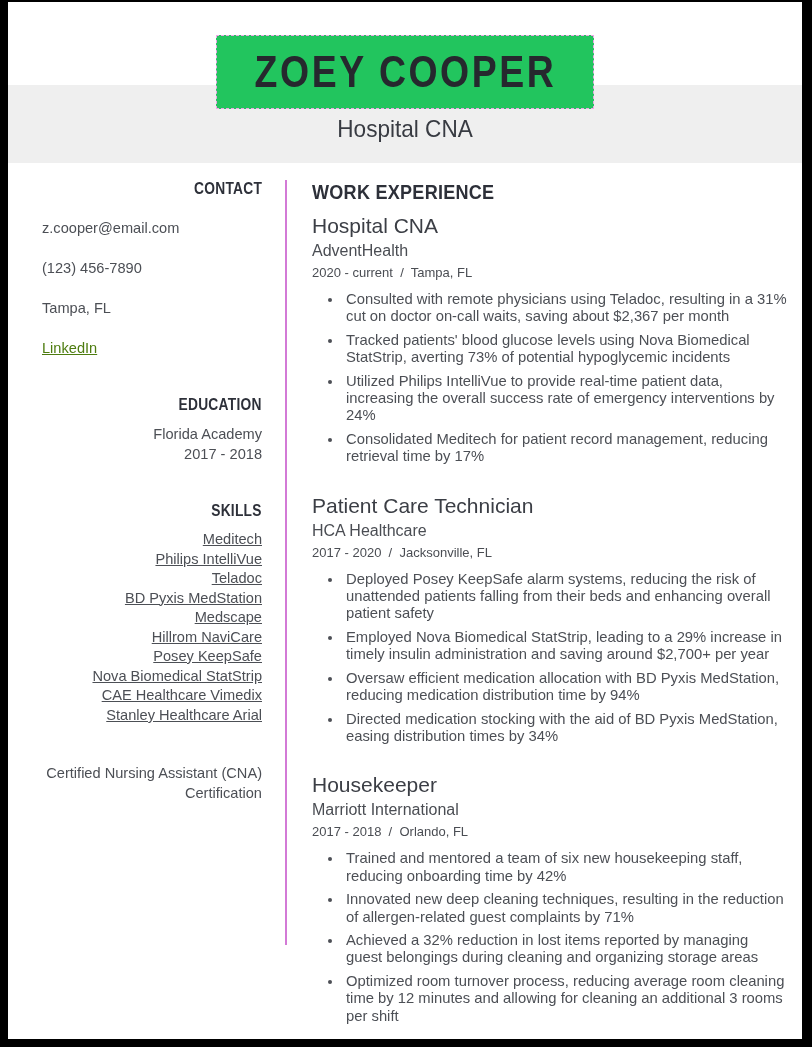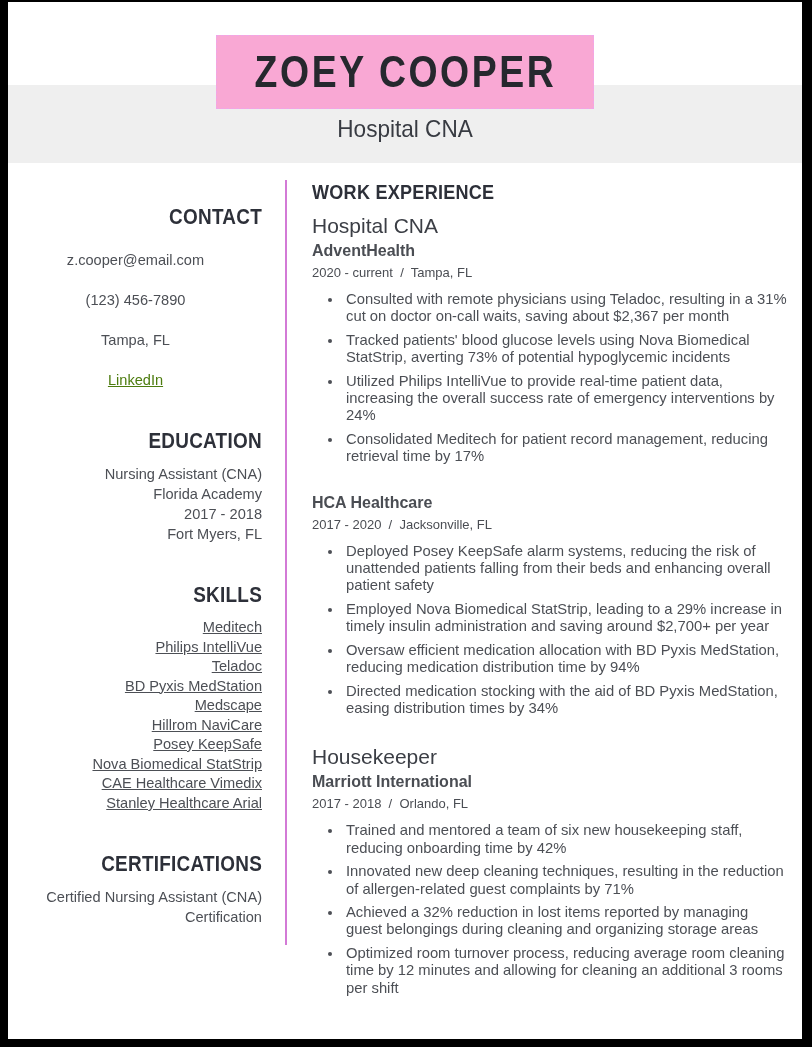--- a/index.html
+++ b/index.html
@@ -26,21 +26,21 @@
     height: 78px;
     background: #efefef;
   }
   .name-box {
     position: absolute;
     top: 33px;
     left: 50%;
     transform: translateX(-50%);
     width: 378px;
     height: 74px;
-    background: #f9a8d4;
+    background: #22c55e;
     border: 1px dashed #f0a6e8;
     display: flex;
     align-items: center;
     justify-content: center;
     z-index: 2;
   }
   .name-text {
     font-size: 44px;
     font-weight: 700;
     letter-spacing: 3px;
@@ -82,41 +82,40 @@
   }
   .main {
     flex: 1;
     padding-left: 25px;
     padding-right: 14px;
   }
 
   
   .side-section { margin-bottom: 38px; }
   .side-heading {
-    font-size: 22px;
+    font-size: 16px;
     font-weight: 700;
     color: #2d3039;
     margin-bottom: 10px;
     letter-spacing: 0.3px;
-    margin-top: 24px;
   }
   .side-heading span {
     display: inline-block;
     transform: scaleX(0.86);
     transform-origin: 100% 50%;
     white-space: nowrap;
   }
   .side-line {
     font-size: 14.6px;
     line-height: 20px;
     color: #4c4f55;
   }
   .contact-row {
     display: flex;
-    justify-content: center;
+    justify-content: space-between;
     align-items: center;
     gap: 7px;
     line-height: 20px;
     font-size: 14.6px;
     margin-top: 20px;
   }
   .contact-row .icon {
     width: 15px; height: 15px;
     display: inline-flex;
     align-items: center;
@@ -151,21 +150,20 @@
   .job-title {
     font-size: 21px;
     font-weight: 400;
     color: #3b3e45;
     line-height: 28px;
   }
   .job-company {
     font-size: 16px;
     color: #4a4d53;
     line-height: 22px;
-    font-weight: bold;
   }
   .job-meta {
     font-size: 13px;
     color: #4a4d53;
     line-height: 22px;
     white-space: pre-wrap;
   }
   .job-bullets {
     margin-top: 7px;
     padding-left: 31px;
@@ -234,46 +232,41 @@
               <text x="7" y="10.6" font-size="9" font-weight="bold" fill="#ffffff" text-anchor="middle" font-family="Liberation Sans, sans-serif">in</text>
             </svg>
         </span>
       </div>
     </div>
 
     <div class="side-section">
       <div class="side-heading">
         <span>EDUCATION</span>
       </div>
-      <div class="side-line">Nursing Assistant (CNA)</div>
       <div class="side-line">Florida Academy</div>
       <div class="side-line">2017 - 2018</div>
-      <div class="side-line">Fort Myers, FL</div>
     </div>
 
     <div class="side-section">
       <div class="side-heading">
         <span>SKILLS</span>
       </div>
       <div class="skill-line">Meditech</div>
       <div class="skill-line">Philips IntelliVue</div>
       <div class="skill-line">Teladoc</div>
       <div class="skill-line">BD Pyxis MedStation</div>
       <div class="skill-line">Medscape</div>
       <div class="skill-line">Hillrom NaviCare</div>
       <div class="skill-line">Posey KeepSafe</div>
       <div class="skill-line">Nova Biomedical StatStrip</div>
       <div class="skill-line">CAE Healthcare Vimedix</div>
       <div class="skill-line">Stanley Healthcare Arial</div>
     </div>
 
     <div class="side-section">
-      <div class="side-heading">
-        <span>CERTIFICATIONS</span>
-      </div>
       <div class="cert-line">Certified Nursing Assistant (CNA) Certification</div>
     </div>
 
   </div>
 
   <div class="divider"></div>
 
   <div class="main">
     <div class="main-heading">
       <span>WORK EXPERIENCE</span>
@@ -285,20 +278,21 @@
       <div class="job-meta">2020 - current  /  Tampa, FL</div>
       <ul class="job-bullets">
         <li>Consulted with remote physicians using Teladoc, resulting in a 31% cut on doctor on-call waits, saving about $2,367 per month</li>
         <li>Tracked patients' blood glucose levels using Nova Biomedical StatStrip, averting 73% of potential hypoglycemic incidents</li>
         <li>Utilized Philips IntelliVue to provide real-time patient data, increasing the overall success rate of emergency interventions by 24%</li>
         <li>Consolidated Meditech for patient record management, reducing retrieval time by 17%</li>
       </ul>
     </div>
 
     <div class="job">
+      <div class="job-title">Patient Care Technician</div>
       <div class="job-company">HCA Healthcare</div>
       <div class="job-meta">2017 - 2020  /  Jacksonville, FL</div>
       <ul class="job-bullets">
         <li>Deployed Posey KeepSafe alarm systems, reducing the risk of unattended patients falling from their beds and enhancing overall patient safety</li>
         <li>Employed Nova Biomedical StatStrip, leading to a 29% increase in timely insulin administration and saving around $2,700+ per year</li>
         <li>Oversaw efficient medication allocation with BD Pyxis MedStation, reducing medication distribution time by 94%</li>
         <li>Directed medication stocking with the aid of BD Pyxis MedStation, easing distribution times by 34%</li>
       </ul>
     </div>
 

